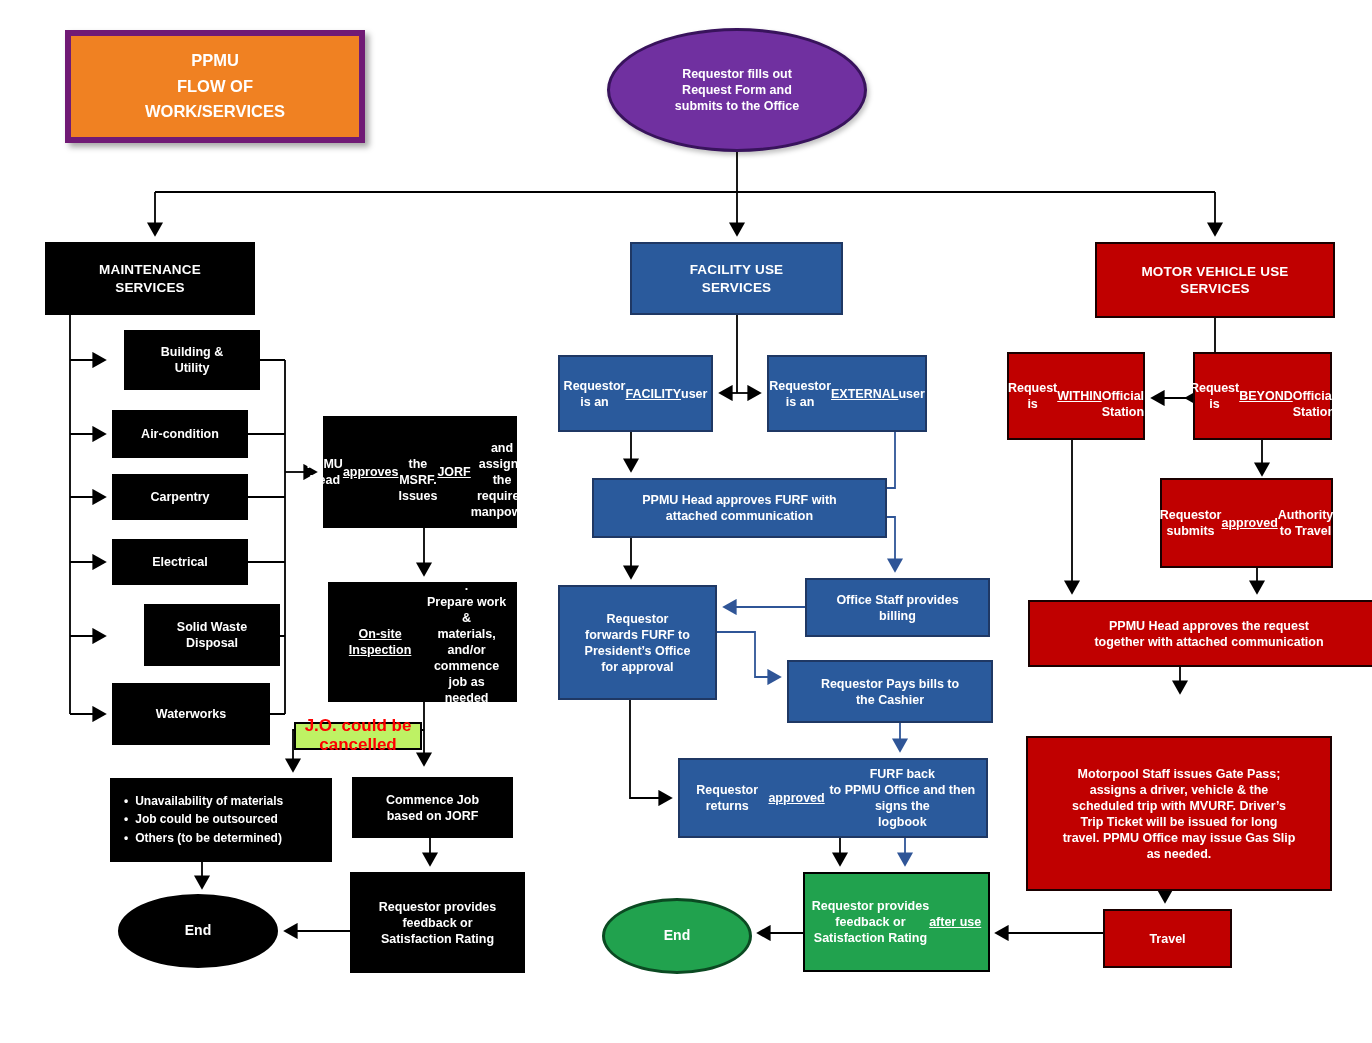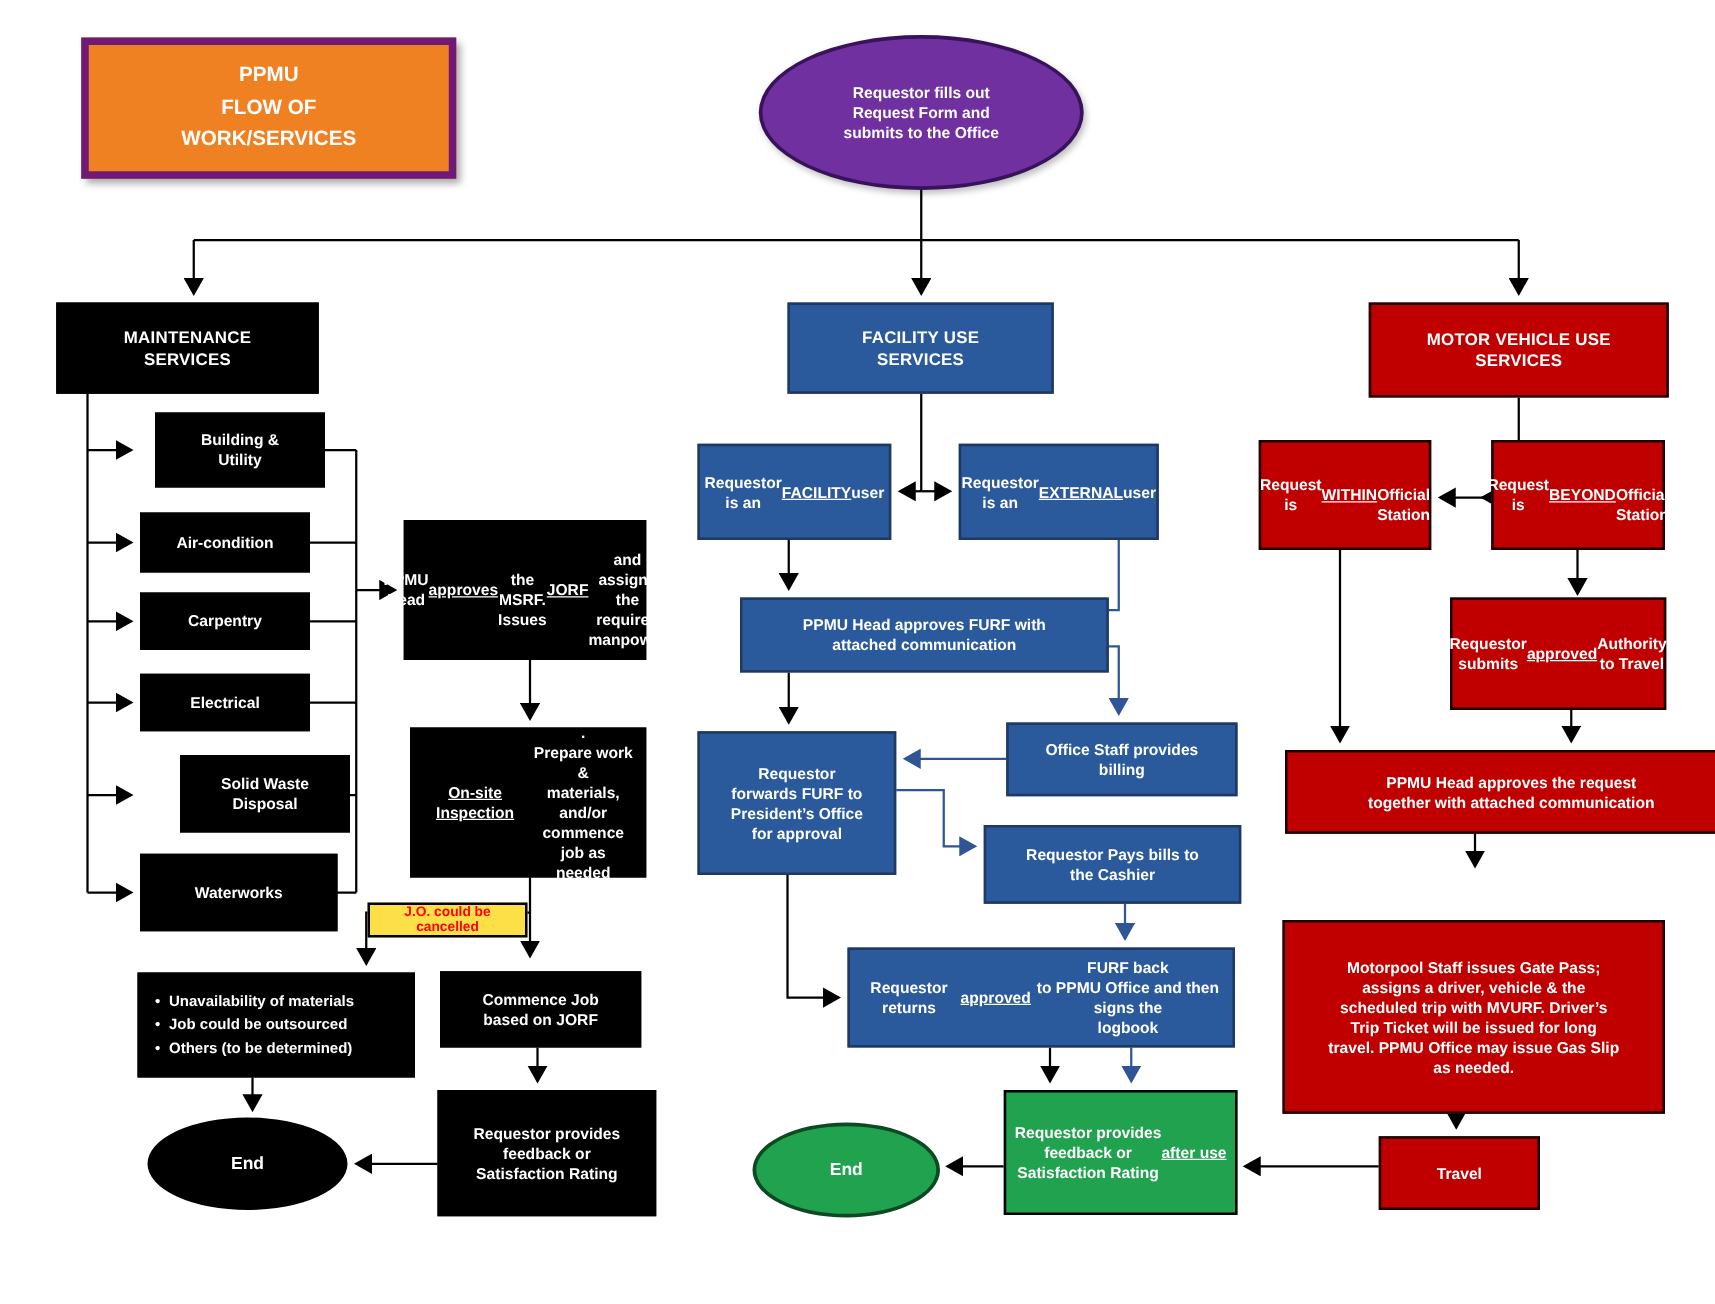--- a/index.html
+++ b/index.html
@@ -20,22 +20,22 @@
   .red{background:var(--c-red);border-color:#1a0000;}
   .grn{background:var(--c-green);border-color:#000;}
   .hdr{font-size:13.5px;letter-spacing:.2px;}
   .ellipse{border-radius:50%;}
   .start{background:var(--c-purple);border:3px solid #38135c;
          box-shadow:2px 3px 5px rgba(0,0,0,.25);}
   .end-blk{background:var(--c-black);border:2px solid #000;font-size:14px;}
   .end-grn{background:var(--c-green);border:3px solid var(--c-green-dark);font-size:14px;}
   .title{background:var(--c-orange);border:6px solid #701a75;font-size:16.5px;line-height:1.55;
          box-shadow:4px 4px 6px rgba(0,0,0,.35);}
-  .jo-label{background:#fde047;border:2px solid #000;color:var(--c-label-red);
-            font-size:11px;padding:12px 3px;z-index:3;line-height:1.1;}
+  .jo-label{background:#bef264;border:2px solid #000;color:var(--c-label-red);
+            font-size:17px;padding:12px 3px;z-index:3;line-height:1.1;}
   .bullets{flex-direction:column;align-items:flex-start;justify-content:center;
            text-align:left;font-size:12px;gap:3px;padding-left:12px;}
   .brow{display:flex;gap:7px;align-items:baseline;}
   .ln{stroke:#000;stroke-width:1.8;fill:none;}
   .lnv{stroke:var(--c-blue-arrow);stroke-width:1.8;fill:none;}
 </style>
 </head>
 <body>
 
 <div class="stage">

